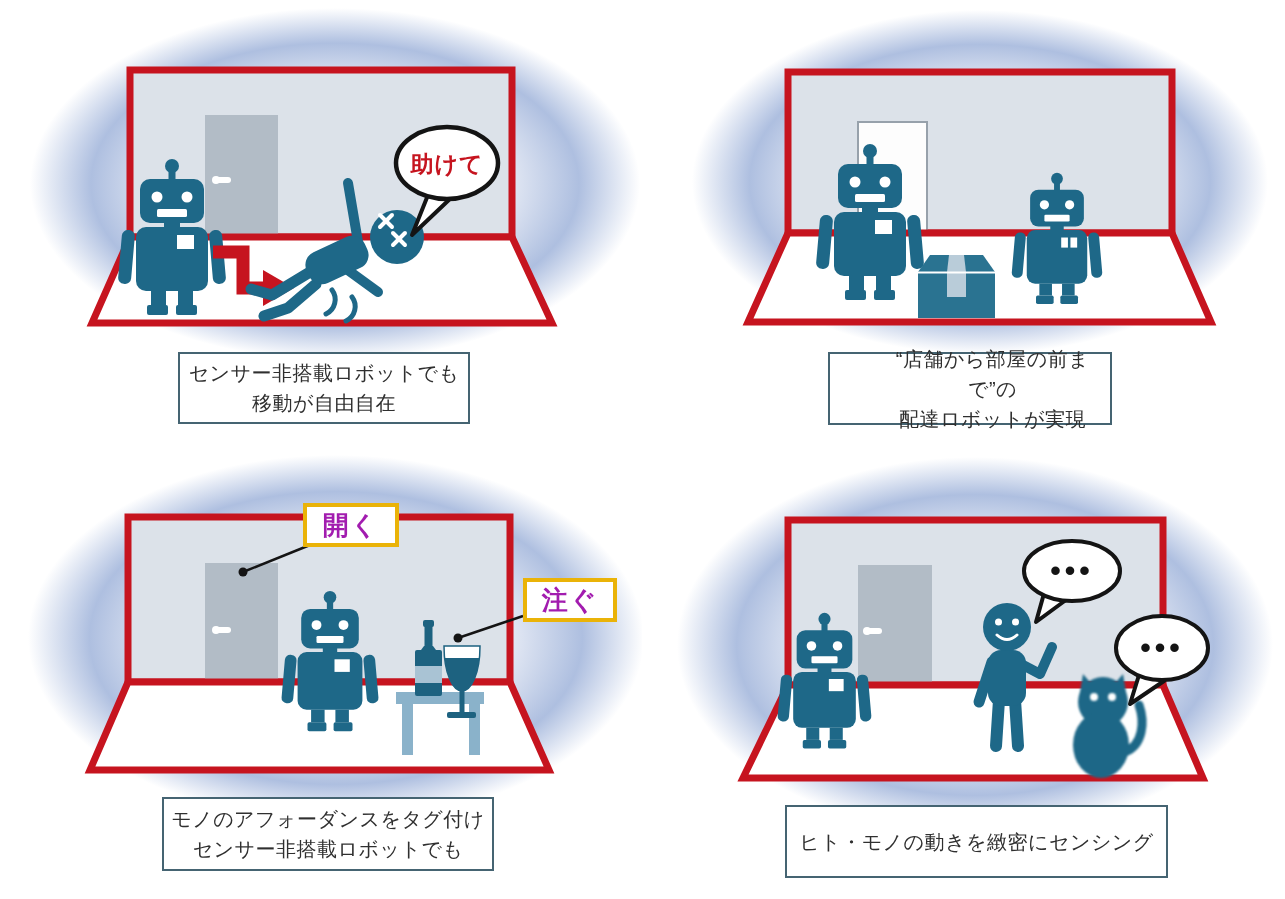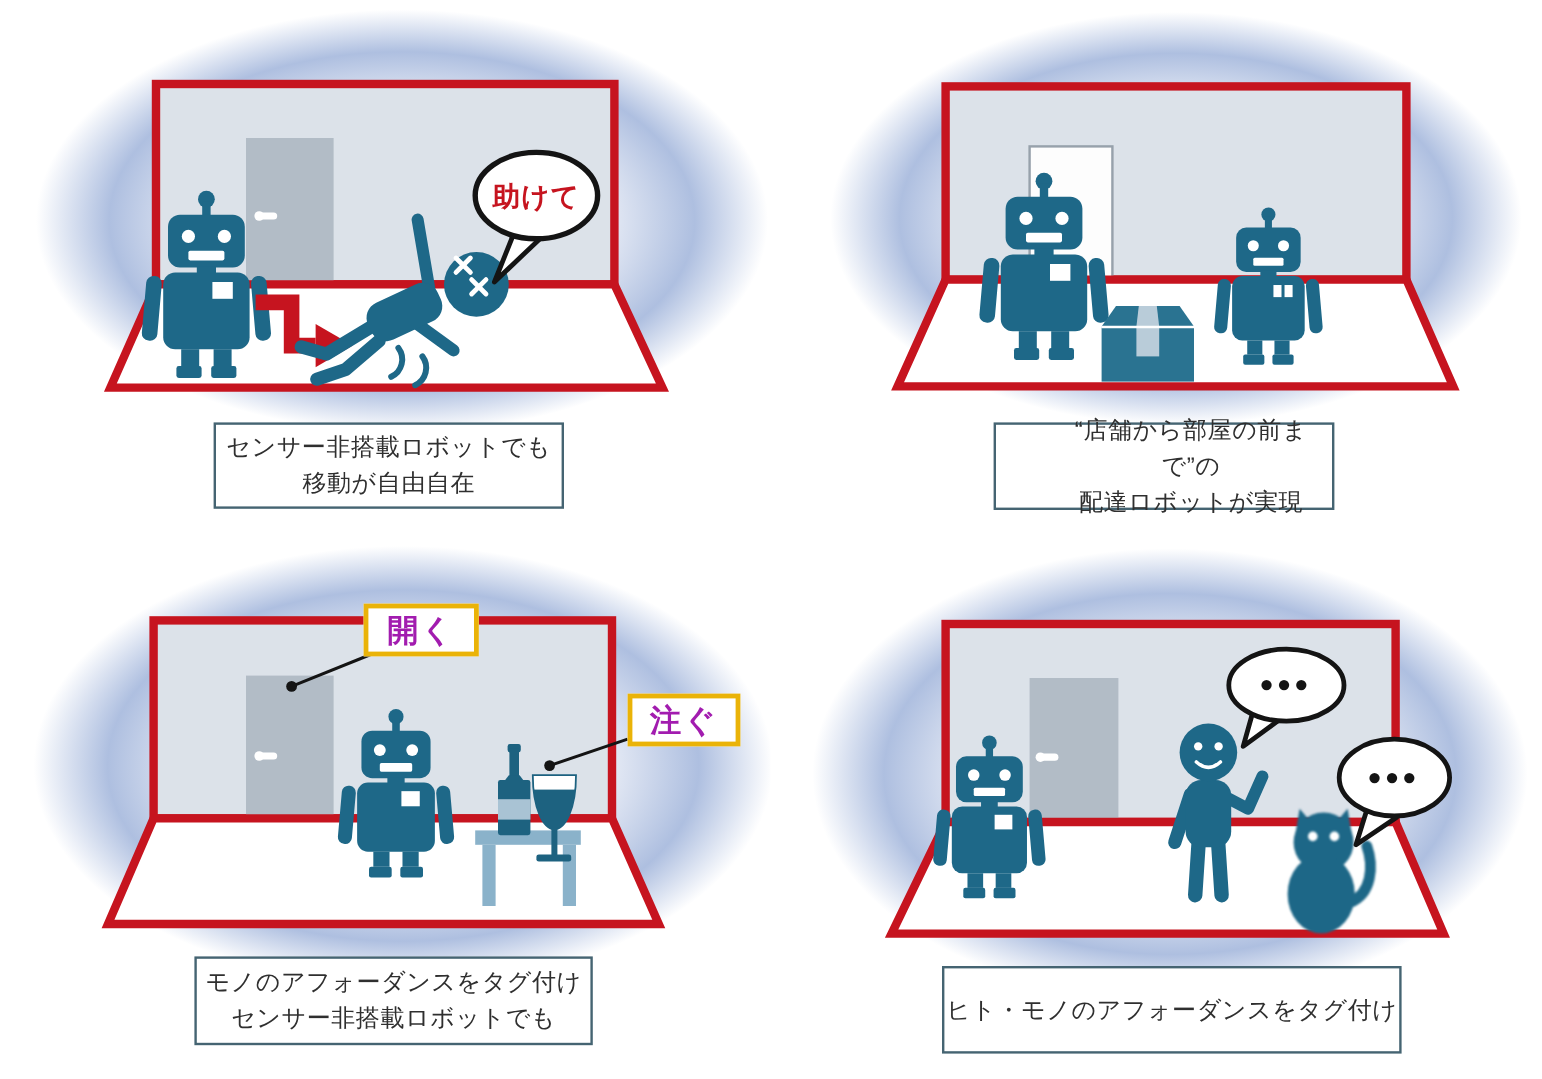--- a/index.html
+++ b/index.html
@@ -228,17 +228,17 @@
         <ellipse cx="429" cy="121" rx="48" ry="30" fill="#fff" stroke="#141414" stroke-width="4"></ellipse>
         <text x="429" y="131" text-anchor="middle" fill="#141414" class="dots-text">•••</text>
       </g>
       <g>
         <path d="M496,225 L487,254 L521,231 Z" fill="#fff" stroke="#141414" stroke-width="4" stroke-linejoin="round"></path>
         <ellipse cx="519" cy="198" rx="46" ry="32" fill="#fff" stroke="#141414" stroke-width="4"></ellipse>
         <text x="519" y="208" text-anchor="middle" fill="#141414" class="dots-text">•••</text>
       </g>
     </svg>
     <div class="caption" style="left:142px;top:355px;width:383px;height:73px;">
-      <span>ヒト・モノのアフォーダンスをタグ付け</span>
+      <span>ヒト・モノの動きを緻密にセンシング</span>
     </div>
   </div>
 
 </div>
 
 </body></html>

